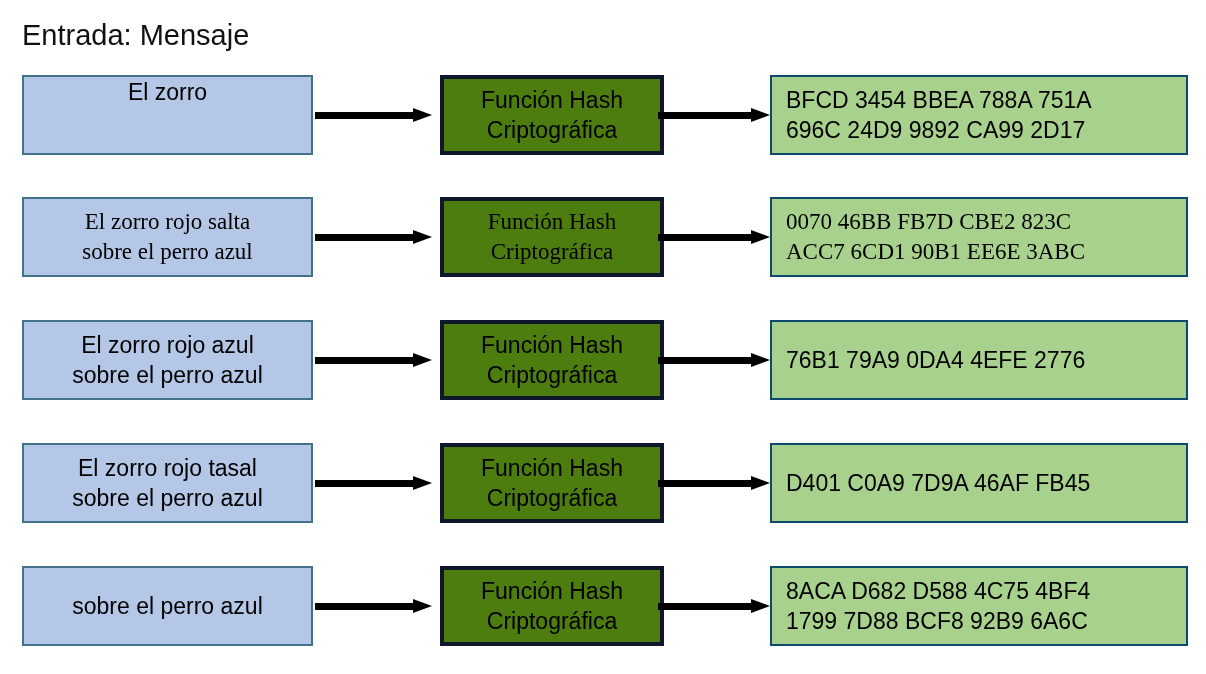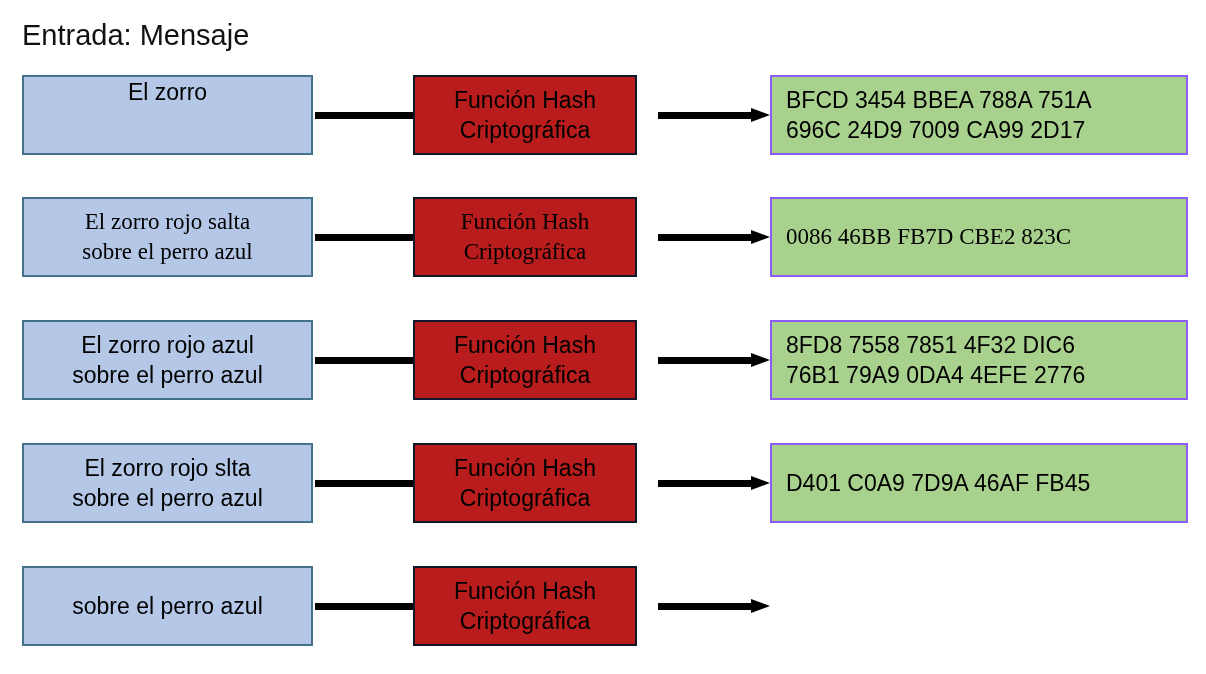--- a/index.html
+++ b/index.html
@@ -58,30 +58,30 @@
   }
   .box .line { display: block; white-space: nowrap; }
 
   .box-input {
     left: 22px;
     width: 291px;
     background: #B4C7E7;
     border: 2px solid #44728C;
   }
   .box-func {
-    left: 413px;
+    left: 440px;
     width: 224px;
-    background: #b91c1c;
-    border: 2px solid #0f172a;
+    background: #4d7c0f;
+    border: 4px solid #0f172a;
   }
   .box-hash {
     left: 770px;
     width: 418px;
     background: #A9D18E;
-    border: 2px solid #8b5cf6;
+    border: 2px solid #0c4a6e;
     font-size: 23px;
     padding-left: 14px;
     align-items: flex-start;
     text-align: left;
   }
 
   
   .box-input.single { justify-content: flex-start; }
 
   
@@ -132,21 +132,21 @@
     <div class="box box-func">
       <span class="line">Función Hash</span>
       <span class="line">Criptográfica</span>
     </div>
     <div class="arrow arrow-2">
       <span class="shaft"></span>
       <span class="head"></span>
     </div>
     <div class="box box-hash">
       <span class="line">BFCD 3454 BBEA 788A 751A</span>
-      <span class="line">696C 24D9 7009 CA99 2D17</span>
+      <span class="line">696C 24D9 9892 CA99 2D17</span>
     </div>
   </div>
 
   <div class="row" style="top:197px;font-family:Liberation Serif, serif;">
     <div class="box box-input">
       <span class="line">El zorro rojo salta</span>
       <span class="line">sobre el perro azul</span>
     </div>
     <div class="arrow arrow-1">
       <span class="shaft"></span>
@@ -154,21 +154,22 @@
     </div>
     <div class="box box-func">
       <span class="line">Función Hash</span>
       <span class="line">Criptográfica</span>
     </div>
     <div class="arrow arrow-2">
       <span class="shaft"></span>
       <span class="head"></span>
     </div>
     <div class="box box-hash">
-      <span class="line">0086 46BB FB7D CBE2 823C</span>
+      <span class="line">0070 46BB FB7D CBE2 823C</span>
+      <span class="line">ACC7 6CD1 90B1 EE6E 3ABC</span>
     </div>
   </div>
 
   <div class="row" style="top:320px;">
     <div class="box box-input">
       <span class="line">El zorro rojo azul</span>
       <span class="line">sobre el perro azul</span>
     </div>
     <div class="arrow arrow-1">
       <span class="shaft"></span>
@@ -176,28 +177,27 @@
     </div>
     <div class="box box-func">
       <span class="line">Función Hash</span>
       <span class="line">Criptográfica</span>
     </div>
     <div class="arrow arrow-2">
       <span class="shaft"></span>
       <span class="head"></span>
     </div>
     <div class="box box-hash">
-      <span class="line">8FD8 7558 7851 4F32 DIC6</span>
       <span class="line">76B1 79A9 0DA4 4EFE 2776</span>
     </div>
   </div>
 
   <div class="row" style="top:443px;">
     <div class="box box-input">
-      <span class="line">El zorro rojo slta</span>
+      <span class="line">El zorro rojo tasal</span>
       <span class="line">sobre el perro azul</span>
     </div>
     <div class="arrow arrow-1">
       <span class="shaft"></span>
       <span class="head"></span>
     </div>
     <div class="box box-func">
       <span class="line">Función Hash</span>
       <span class="line">Criptográfica</span>
     </div>
@@ -219,15 +219,19 @@
       <span class="head"></span>
     </div>
     <div class="box box-func">
       <span class="line">Función Hash</span>
       <span class="line">Criptográfica</span>
     </div>
     <div class="arrow arrow-2">
       <span class="shaft"></span>
       <span class="head"></span>
     </div>
+    <div class="box box-hash">
+      <span class="line">8ACA D682 D588 4C75 4BF4</span>
+      <span class="line">1799 7D88 BCF8 92B9 6A6C</span>
+    </div>
   </div>
 
 </div>
 
 </body></html>

